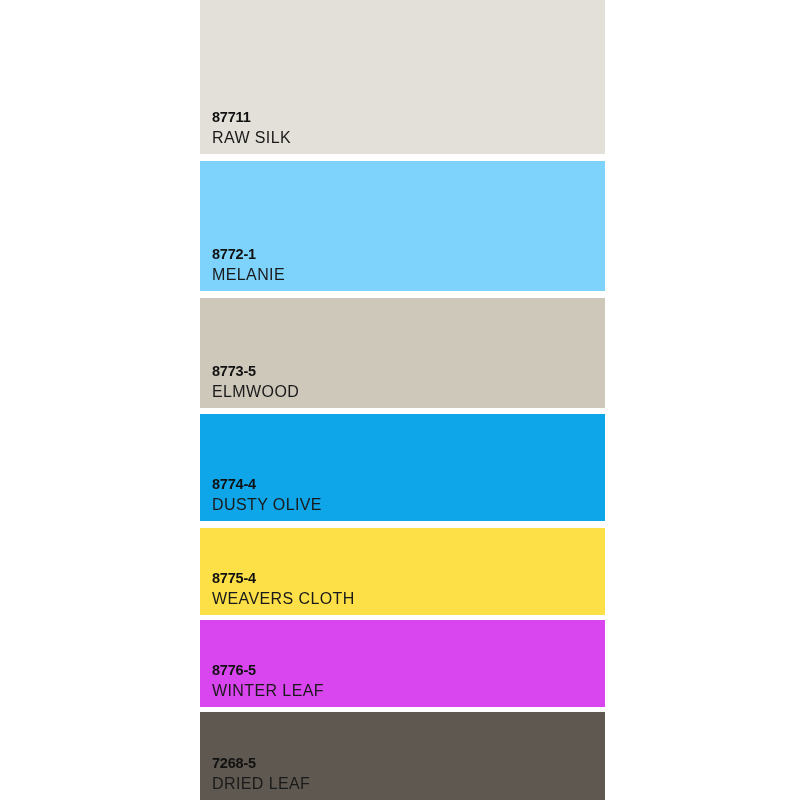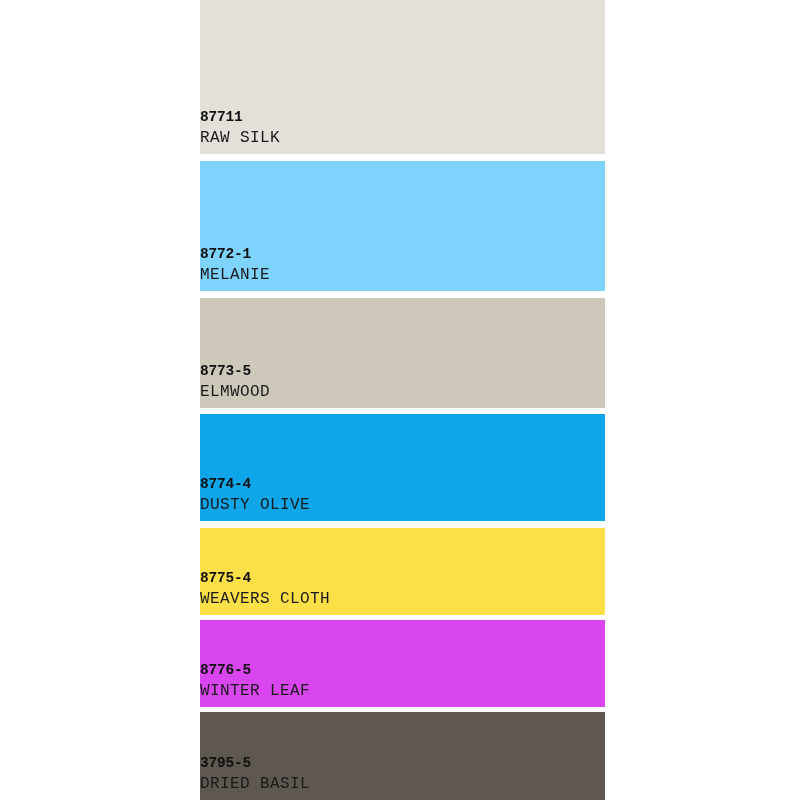--- a/index.html
+++ b/index.html
@@ -20,24 +20,23 @@
     background: #ffffff;
   }
   .swatch {
     position: absolute;
     left: 200px;
     width: 405px;
     box-sizing: border-box;
   }
   .swatch-label {
     position: absolute;
-    left: 0;
+    left: 12px;
     bottom: 8px;
     line-height: 1;
-    font-family: Liberation Mono, monospace;
   }
   .swatch-code {
     display: block;
     font-size: 14.5px;
     font-weight: bold;
     color: #111111;
     letter-spacing: -0.2px;
     margin-bottom: 6px;
   }
   .swatch-name {
@@ -90,18 +89,18 @@
 
   <div class="swatch" style="background: #d946ef; top: 620px; height: 87px;">
     <div class="swatch-label">
       <span class="swatch-code">8776-5</span>
       <span class="swatch-name">WINTER LEAF</span>
     </div>
   </div>
 
   <div class="swatch" style="background: rgb(94, 88, 80); top: 712px; height: 88px;">
     <div class="swatch-label">
-      <span class="swatch-code">3795-5</span>
-      <span class="swatch-name">DRIED BASIL</span>
+      <span class="swatch-code">7268-5</span>
+      <span class="swatch-name">DRIED LEAF</span>
     </div>
   </div>
 
 </div>
 
 </body></html>

